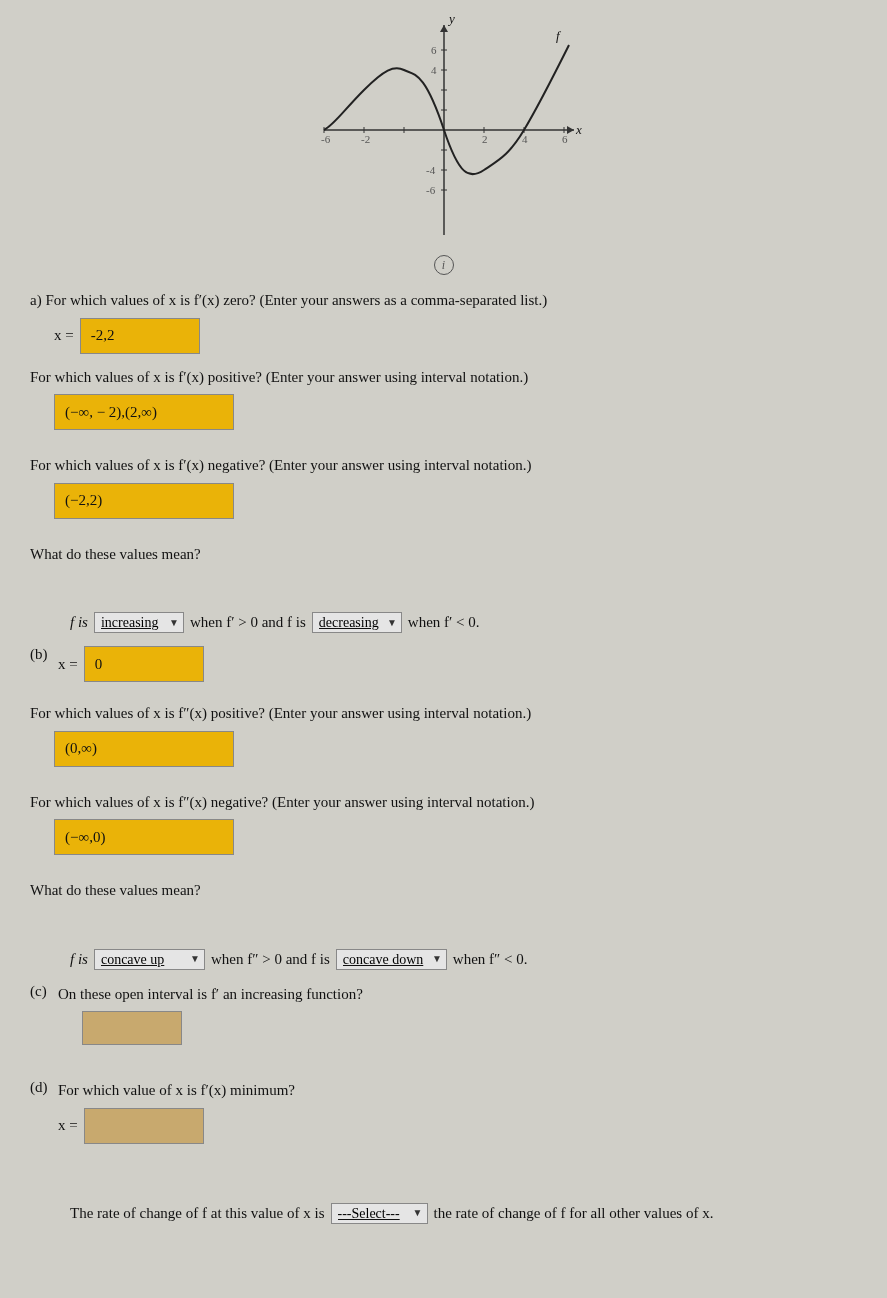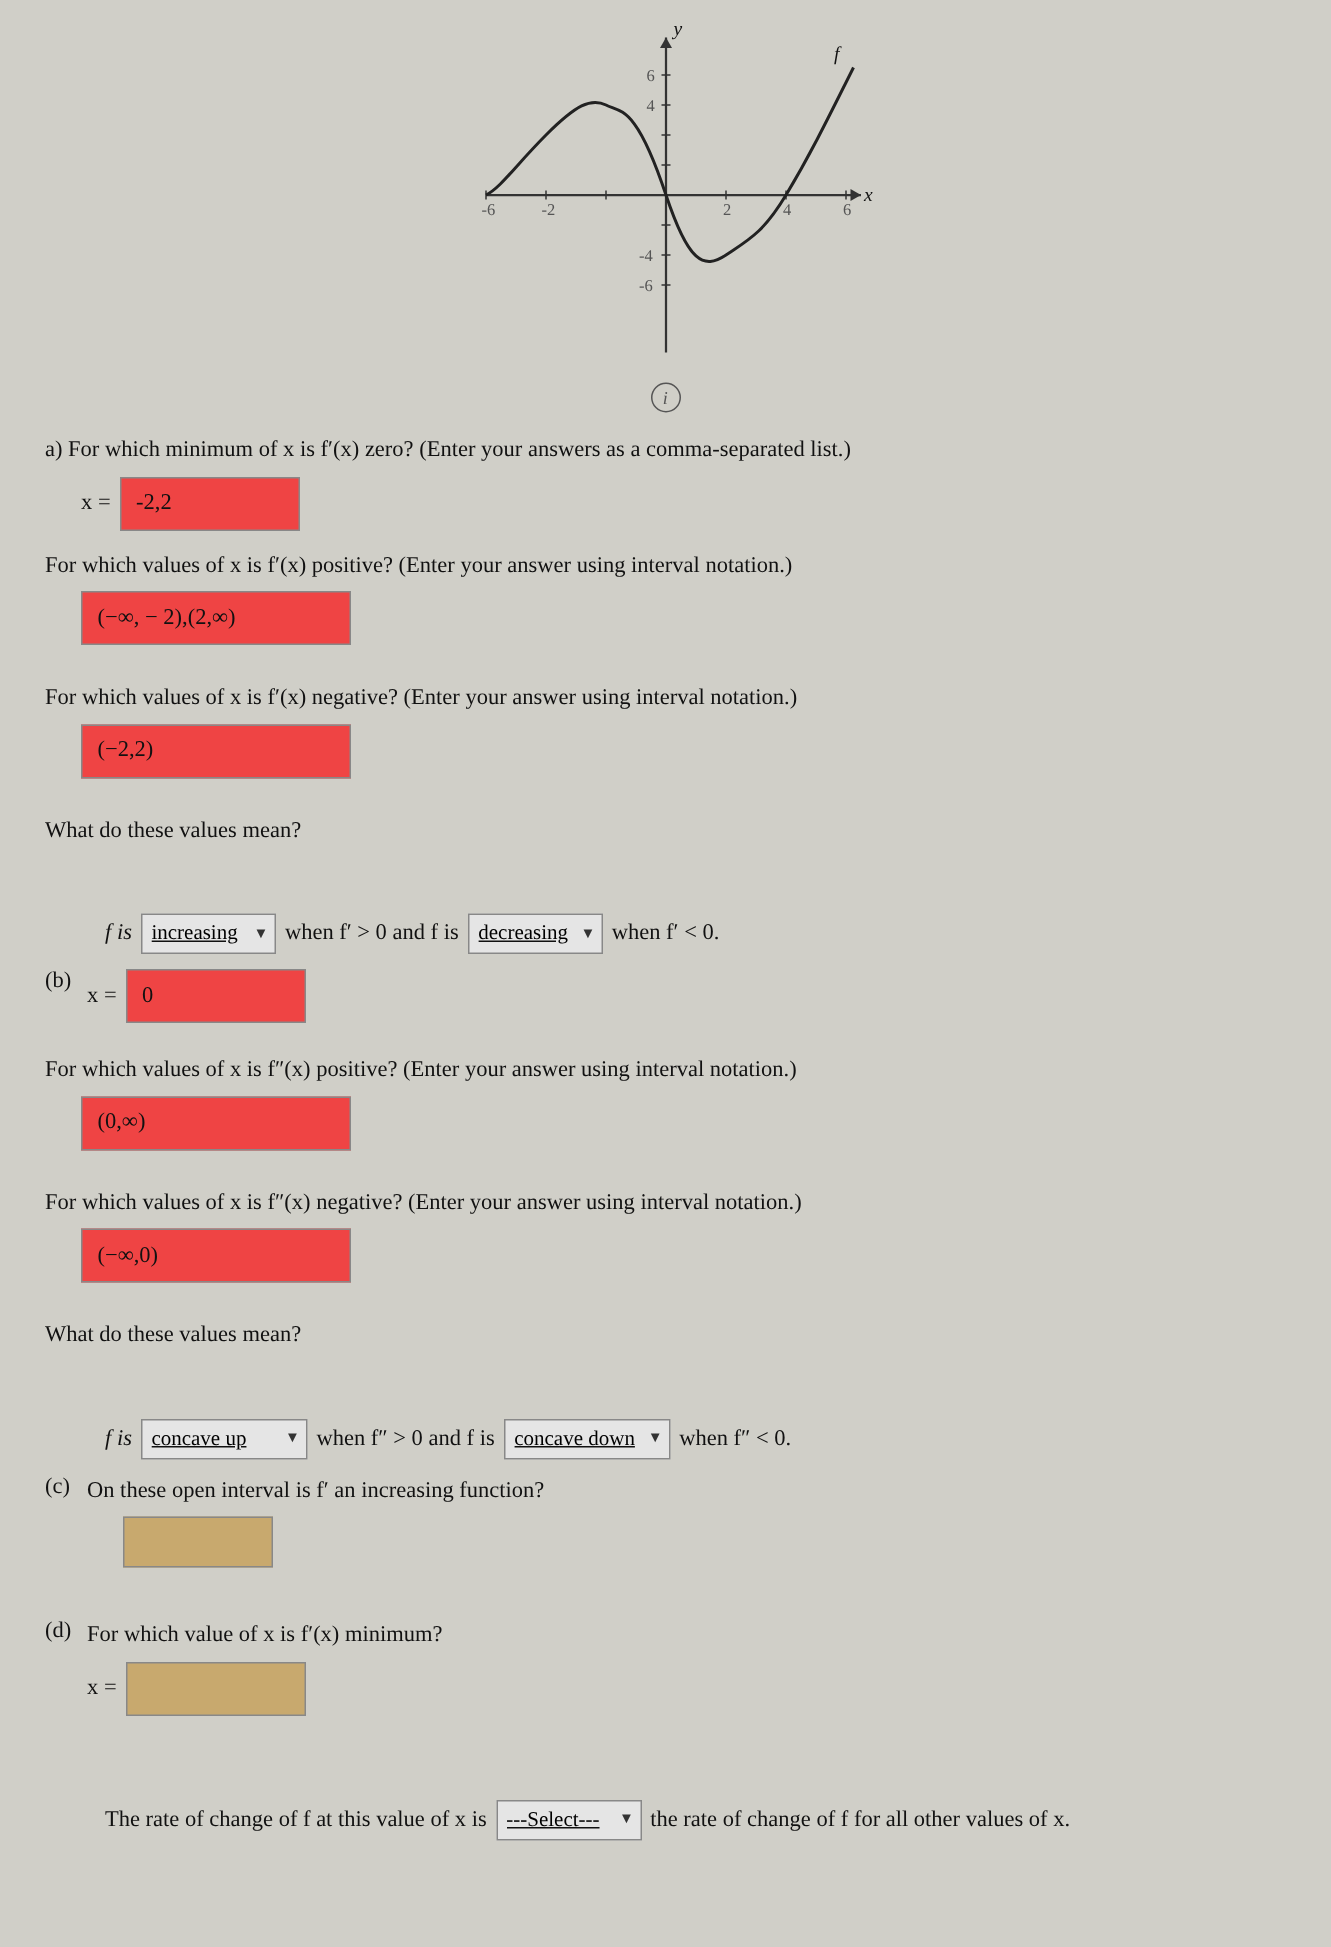--- a/index.html
+++ b/index.html
@@ -43,21 +43,21 @@
       margin-bottom: 10px;
     }
     .question-label {
       font-size: 15px;
       margin-bottom: 6px;
       line-height: 1.5;
     }
     .answer-box {
       display: inline-flex;
       align-items: center;
-      background: #ef4444;
+      background: #eab308;
       border: 1.5px solid #888;
       padding: 4px 10px;
       min-width: 180px;
       font-size: 15px;
       margin-bottom: 12px;
       min-height: 36px;
     }
     .answer-box.small {
       min-width: 120px;
     }
@@ -71,20 +71,21 @@
       font-size: 15px;
     }
     .x-equals .answer-box {
       margin-bottom: 0;
     }
     .inline-text {
       font-size: 15px;
       margin-bottom: 10px;
       line-height: 1.8;
       display: flex;
+      align-items: center;
       gap: 6px;
       flex-wrap: wrap;
       margin-top: 44px;
     }
     .dropdown-wrapper {
       display: inline-flex;
       align-items: center;
       background: #e5e5e5;
       border: 1.5px solid #888;
       padding: 2px 4px 2px 6px;
@@ -172,21 +173,21 @@
     <text x="252" y="25" font-size="13" font-style="italic" font-family="Georgia,serif" fill="#111">f</text>
   </svg>
 </div>
 
 <div class="info-circle">
   <div class="info-icon">i</div>
 </div>
 
 <div class="section">
   <div class="question-label">
-    <span>a)  For which minimum of x is f′(x) zero? (Enter your answers as a comma-separated list.)</span>
+    <span>a)  For which values of x is f′(x) zero? (Enter your answers as a comma-separated list.)</span>
   </div>
   <div class="x-equals indent">
     <span>x =</span>
     <div class="answer-box small">
       <span>-2,2</span>
     </div>
   </div>
 
   <div class="question-label">
     <span>For which values of x is f′(x) positive? (Enter your answer using interval notation.)</span>

